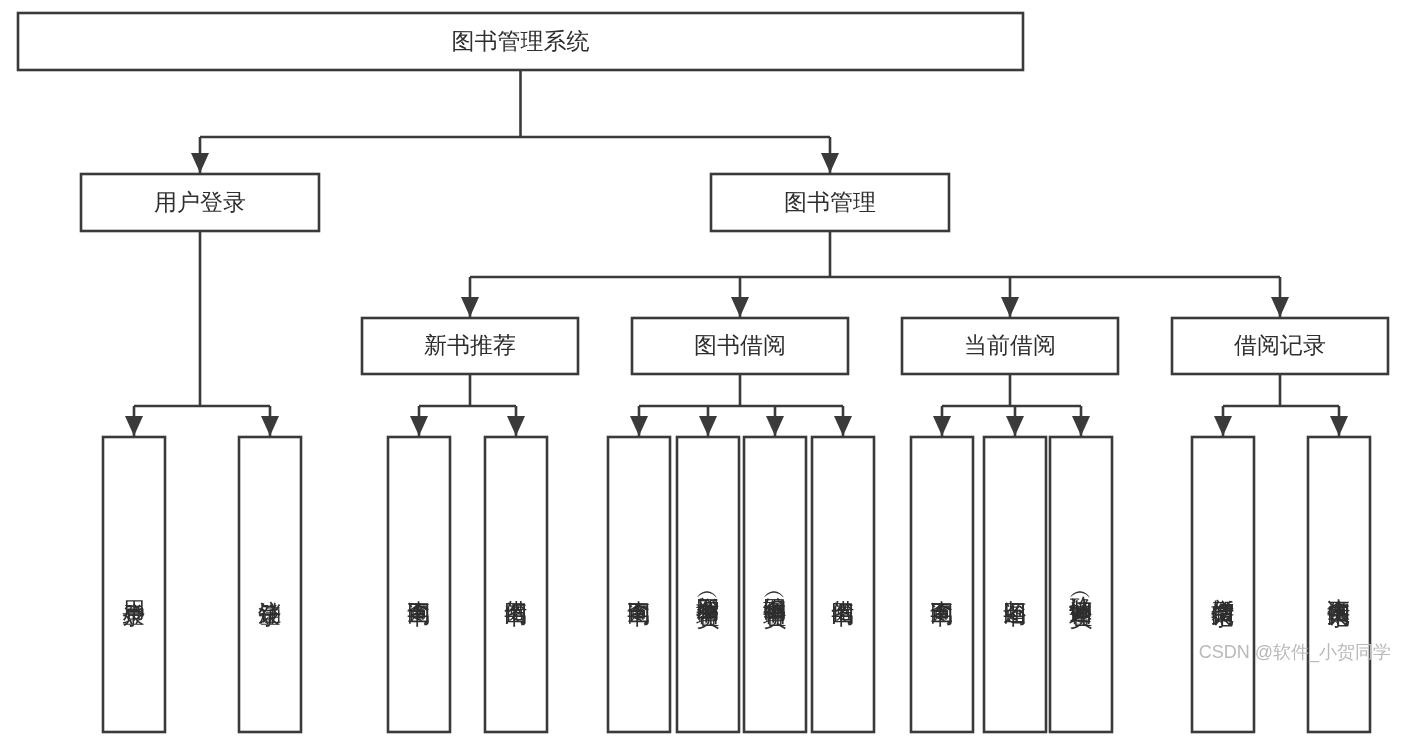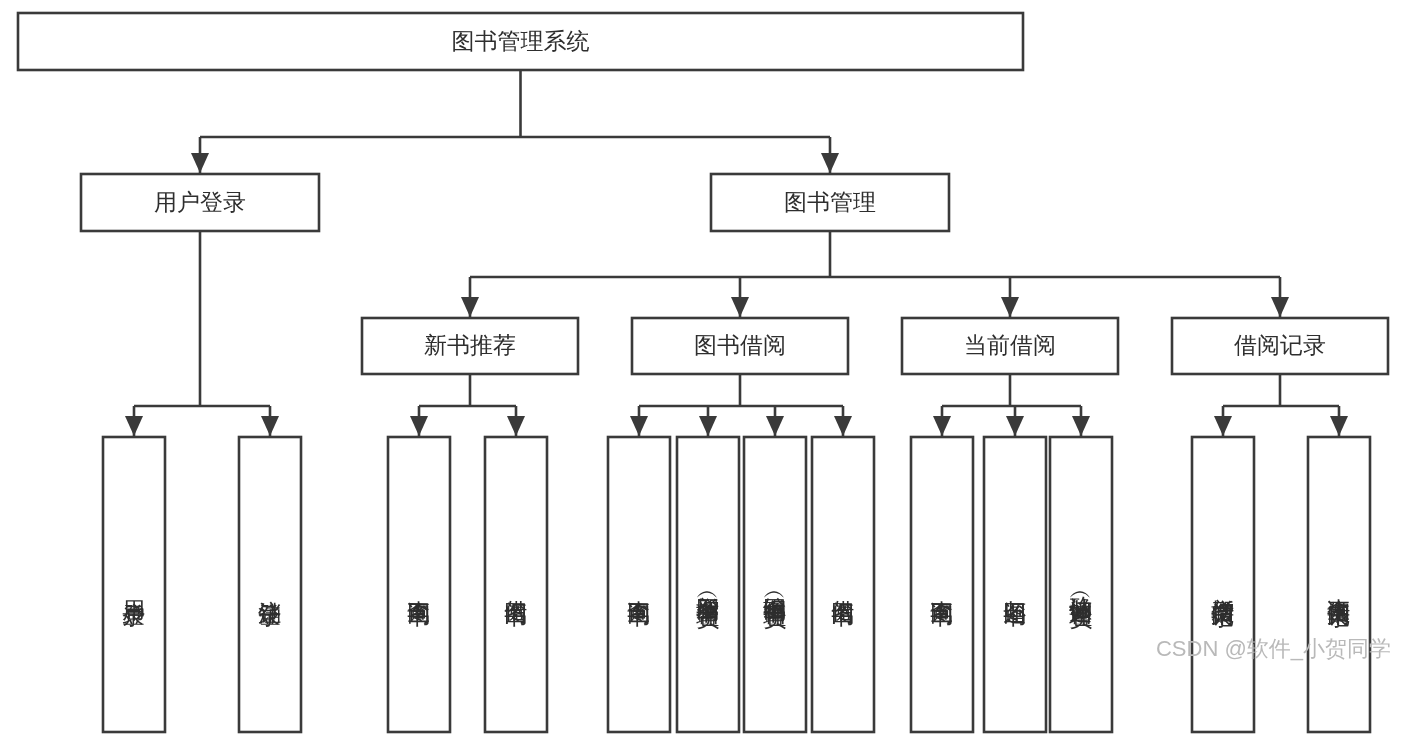--- a/index.html
+++ b/index.html
@@ -66,21 +66,21 @@
     color: #2e2e2e;
     letter-spacing: 1.5px;
     white-space: nowrap;
     text-align: center;
   }
   .watermark {
     position: absolute;
     right: 14px;
     bottom: 6px;
     font-family: "Liberation Sans", "DejaVu Sans", sans-serif;
-    font-size: 22px;
+    font-size: 18px;
     color: #b9b9b9;
     white-space: nowrap;
     pointer-events: none;
   }
 </style>
 </head>
 <body>
 
 <div id="diagram-root">
   <svg class="diagram-canvas" viewBox="0 0 1405 747">

